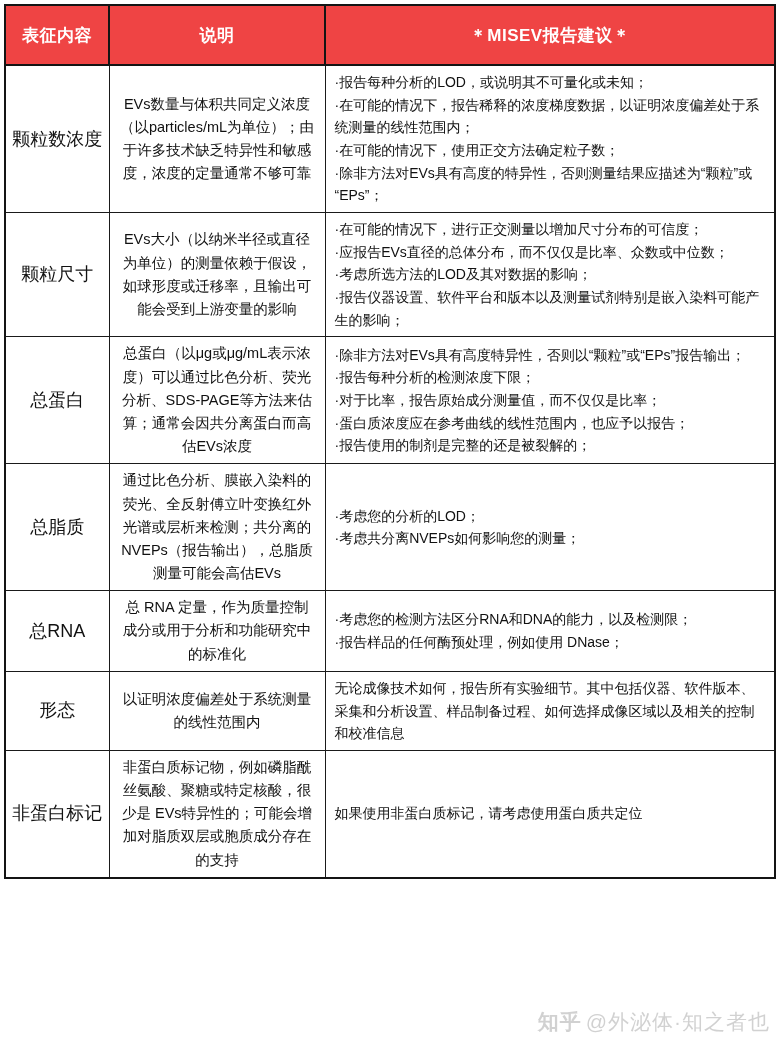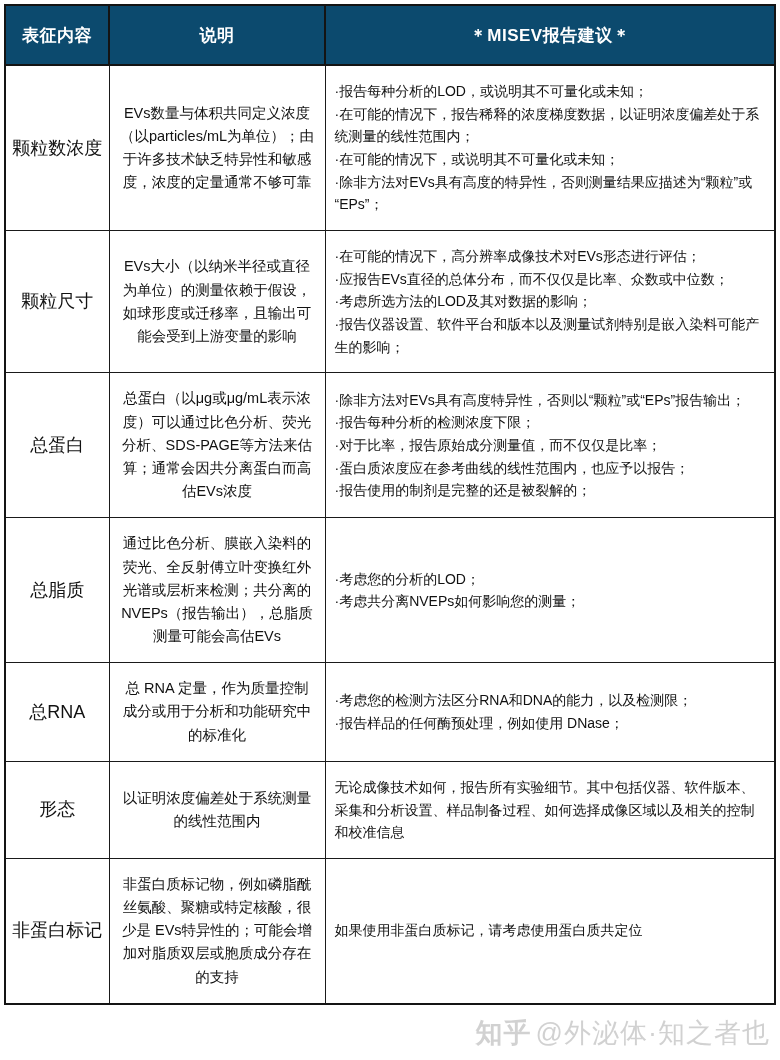--- a/index.html
+++ b/index.html
@@ -30,39 +30,39 @@
     border-collapse: collapse;
     table-layout: fixed;
     border: 2px solid #141414;
   }
 
   table.misev col.c1 { width: 104px; }
   table.misev col.c2 { width: 216px; }
   table.misev col.c3 { width: 450px; }
 
   thead th {
-    background: #0c4a6e;
+    background: #ef4444;
     color: #ffffff;
     font-weight: bold;
     font-size: 17px;
     letter-spacing: 0.5px;
     text-align: center;
     vertical-align: middle;
     height: 54px;
     border: 2px solid #141414;
     padding: 2px 4px;
   }
   thead th.head-misev {
     font-size: 17px;
   }
 
   tbody td {
     border: 1.5px solid #1a1a1a;
     vertical-align: middle;
-    padding: 14px 9px;
+    padding: 5px 9px;
     font-size: 14.5px;
     line-height: 1.55;
     color: #111111;
     background: #ffffff;
     word-break: break-word;
   }
 
   tbody td.col-feature {
     text-align: center;
     font-size: 18px;
@@ -86,22 +86,22 @@
   .desc-text {
     display: block;
   }
   .rec-lines span {
     margin: 0;
   }
 
   .watermark {
     position: absolute;
     right: 10px;
-    bottom: 9px;
-    font-size: 27px;
+    bottom: 24px;
+    font-size: 21px;
     color: rgba(120,120,120,0.34);
     font-family: "Liberation Sans", "DejaVu Sans", sans-serif;
     letter-spacing: 1px;
     white-space: nowrap;
     pointer-events: none;
     user-select: none;
   }
   .watermark .wm-logo {
     font-weight: bold;
     margin-right: 4px;
@@ -127,33 +127,33 @@
     <tbody id="table-body">
         <tr>
           <td class="col-feature">颗粒数浓度</td>
           <td class="col-desc">
             <span class="desc-text">EVs数量与体积共同定义浓度（以particles/mL为单位）；由于许多技术缺乏特异性和敏感度，浓度的定量通常不够可靠</span>
           </td>
           <td class="col-rec">
             <div class="rec-lines">
               <span>·报告每种分析的LOD，或说明其不可量化或未知；</span>
               <span>·在可能的情况下，报告稀释的浓度梯度数据，以证明浓度偏差处于系统测量的线性范围内；</span>
-              <span>·在可能的情况下，或说明其不可量化或未知；</span>
+              <span>·在可能的情况下，使用正交方法确定粒子数；</span>
               <span>·除非方法对EVs具有高度的特异性，否则测量结果应描述为“颗粒”或“EPs”；</span>
             </div>
           </td>
         </tr>
         <tr>
           <td class="col-feature">颗粒尺寸</td>
           <td class="col-desc">
             <span class="desc-text">EVs大小（以纳米半径或直径为单位）的测量依赖于假设，如球形度或迁移率，且输出可能会受到上游变量的影响</span>
           </td>
           <td class="col-rec">
             <div class="rec-lines">
-              <span>·在可能的情况下，高分辨率成像技术对EVs形态进行评估；</span>
+              <span>·在可能的情况下，进行正交测量以增加尺寸分布的可信度；</span>
               <span>·应报告EVs直径的总体分布，而不仅仅是比率、众数或中位数；</span>
               <span>·考虑所选方法的LOD及其对数据的影响；</span>
               <span>·报告仪器设置、软件平台和版本以及测量试剂特别是嵌入染料可能产生的影响；</span>
             </div>
           </td>
         </tr>
         <tr>
           <td class="col-feature">总蛋白</td>
           <td class="col-desc">
             <span class="desc-text">总蛋白（以μg或μg/mL表示浓度）可以通过比色分析、荧光分析、SDS-PAGE等方法来估算；通常会因共分离蛋白而高估EVs浓度</span>

